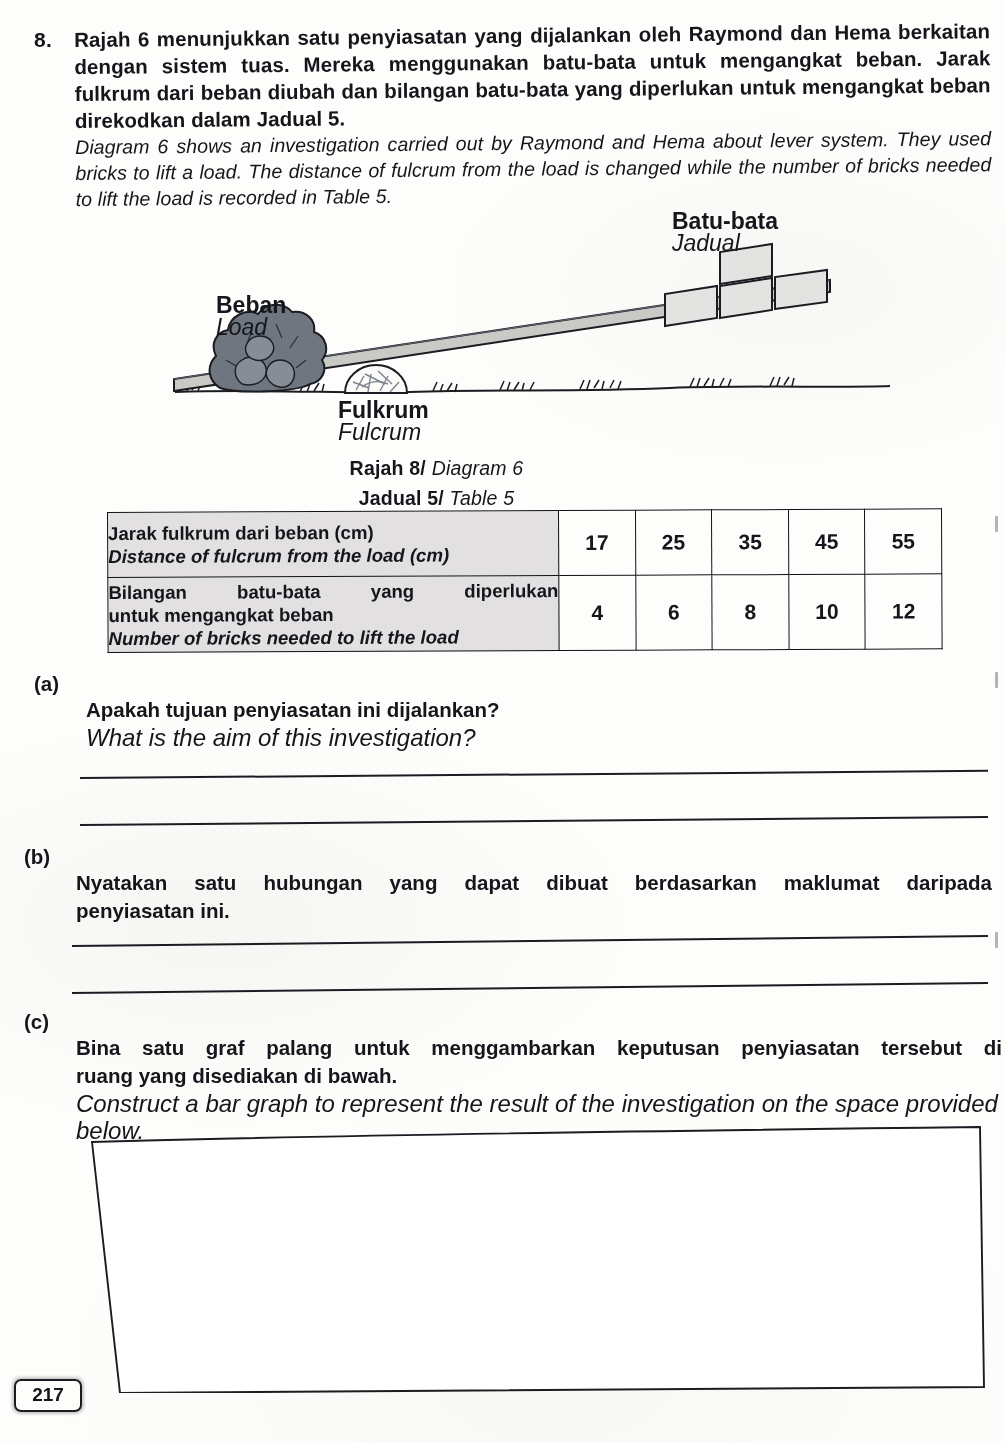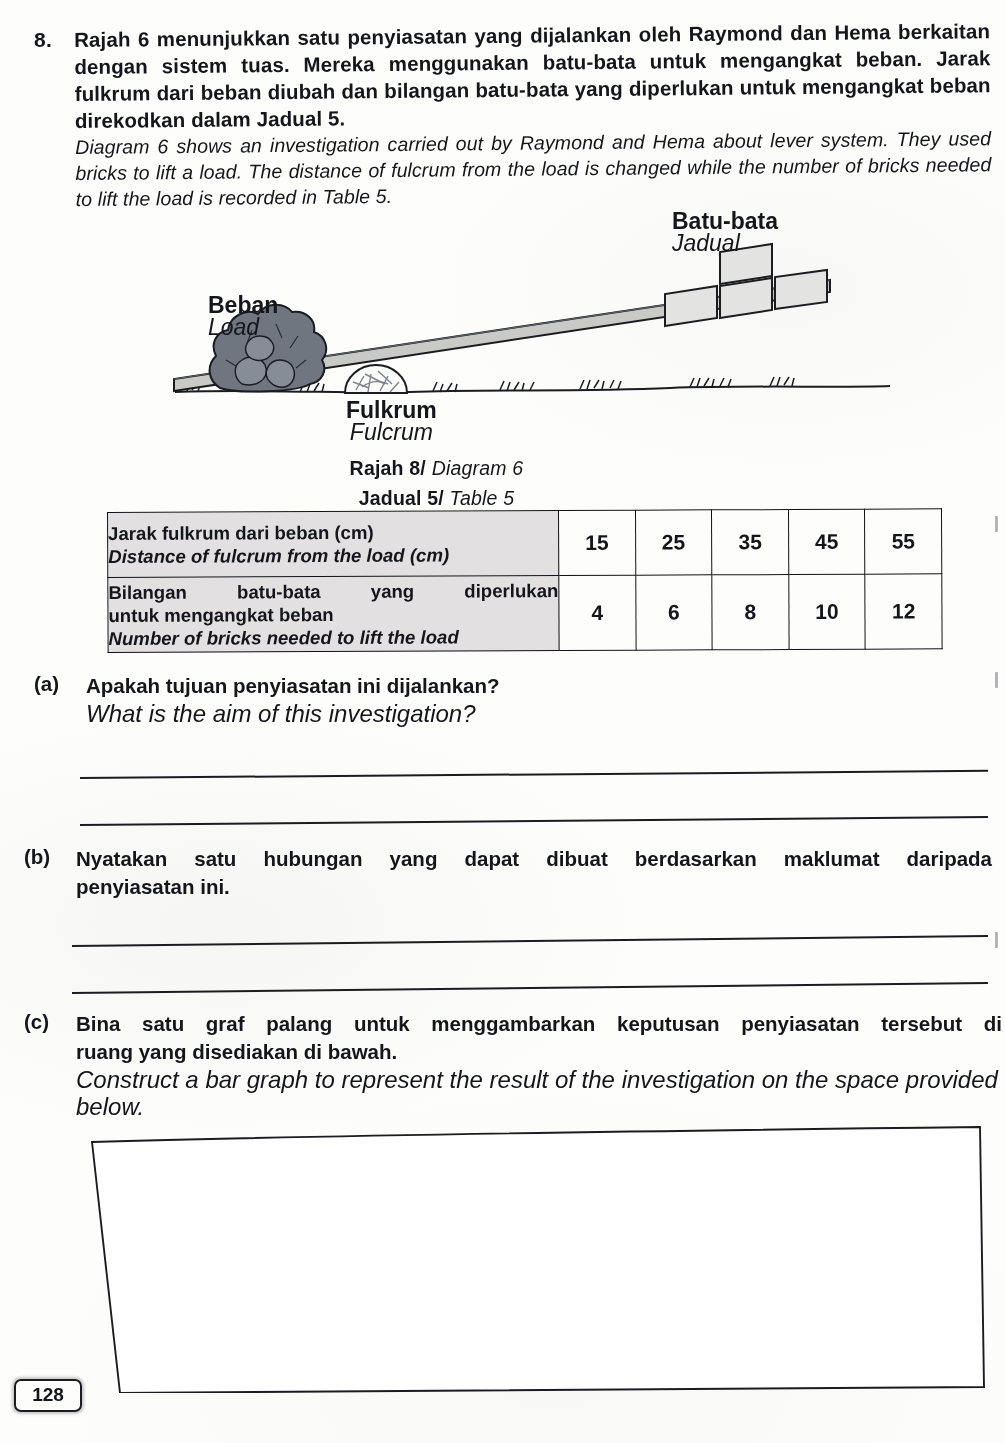--- a/index.html
+++ b/index.html
@@ -75,22 +75,22 @@
   .dlabel {
     position: absolute;
     font-size: 23px;
     font-weight: 600;
     line-height: 22px;
     white-space: nowrap;
   }
   .dlabel .en { font-style: italic; font-weight: 500; display: block; }
 
   .lbl-bricks  { left: 522px; top: 2px; }
-  .lbl-load    { left: 58px;  top: 86px; }
-  .lbl-fulcrum { left: 196px; top: 191px; text-align: center; }
+  .lbl-load    { left: 66px;  top: 86px; }
+  .lbl-fulcrum { left: 188px; top: 191px; text-align: left; }
 
   
   .caption {
     position: absolute;
     width: 100%;
     text-align: center;
     font-size: 19.5px;
     font-weight: 600;
     letter-spacing: .2px;
   }
@@ -147,20 +147,21 @@
   .subq .tag {
     position: absolute;
     left: 0;
     top: 0;
     font-size: 20.5px;
     font-weight: 600;
   }
   .subq .body {
     margin-left: 52px;
     width: 870px;
+    margin-top: 24px;
   }
   .subq .body p {
     margin: 0;
     font-size: 20.5px;
     line-height: 28px;
     font-weight: 600;
     text-align: justify;
     text-justify: inter-word;
   }
   .subq .body p.it {
@@ -302,21 +303,21 @@
   </div>
 
   <div class="table-wrap">
     <table class="data">
       <tbody>
         <tr class="r1">
           <td class="rowhead">
             <span class="ms">Jarak fulkrum dari beban (cm)</span>
             <span class="en">Distance of fulcrum from the load (cm)</span>
           </td>
-          <td class="val">15</td>
+          <td class="val">17</td>
           <td class="val">25</td>
           <td class="val">35</td>
           <td class="val">45</td>
           <td class="val">55</td>
         </tr>
         <tr class="r2">
           <td class="rowhead">
             <span class="ms just">Bilangan  batu-bata  yang  diperlukan</span>
             <span class="ms">untuk mengangkat beban</span>
             <span class="en">Number of bricks needed to lift the load</span>
@@ -360,18 +361,18 @@
       <p class="it">below.</p>
     </div>
   </div>
 
   <div class="ansbox">
     <svg width="908" height="268" viewBox="0 0 908 268">
       <path d="M10,17 C250,10 560,6 898,2 L902,262 L38,268 L10,17 Z" fill="#ffffff" stroke="#1b1c22" stroke-width="1.9"></path>
     </svg>
   </div>
 
-  <div class="pagenum">128</div>
+  <div class="pagenum">217</div>
 
   <div class="mtick" style="top:516px;"></div>
   <div class="mtick" style="top:672px;"></div>
   <div class="mtick" style="top:932px;"></div>
 </div>
 
 </body></html>

